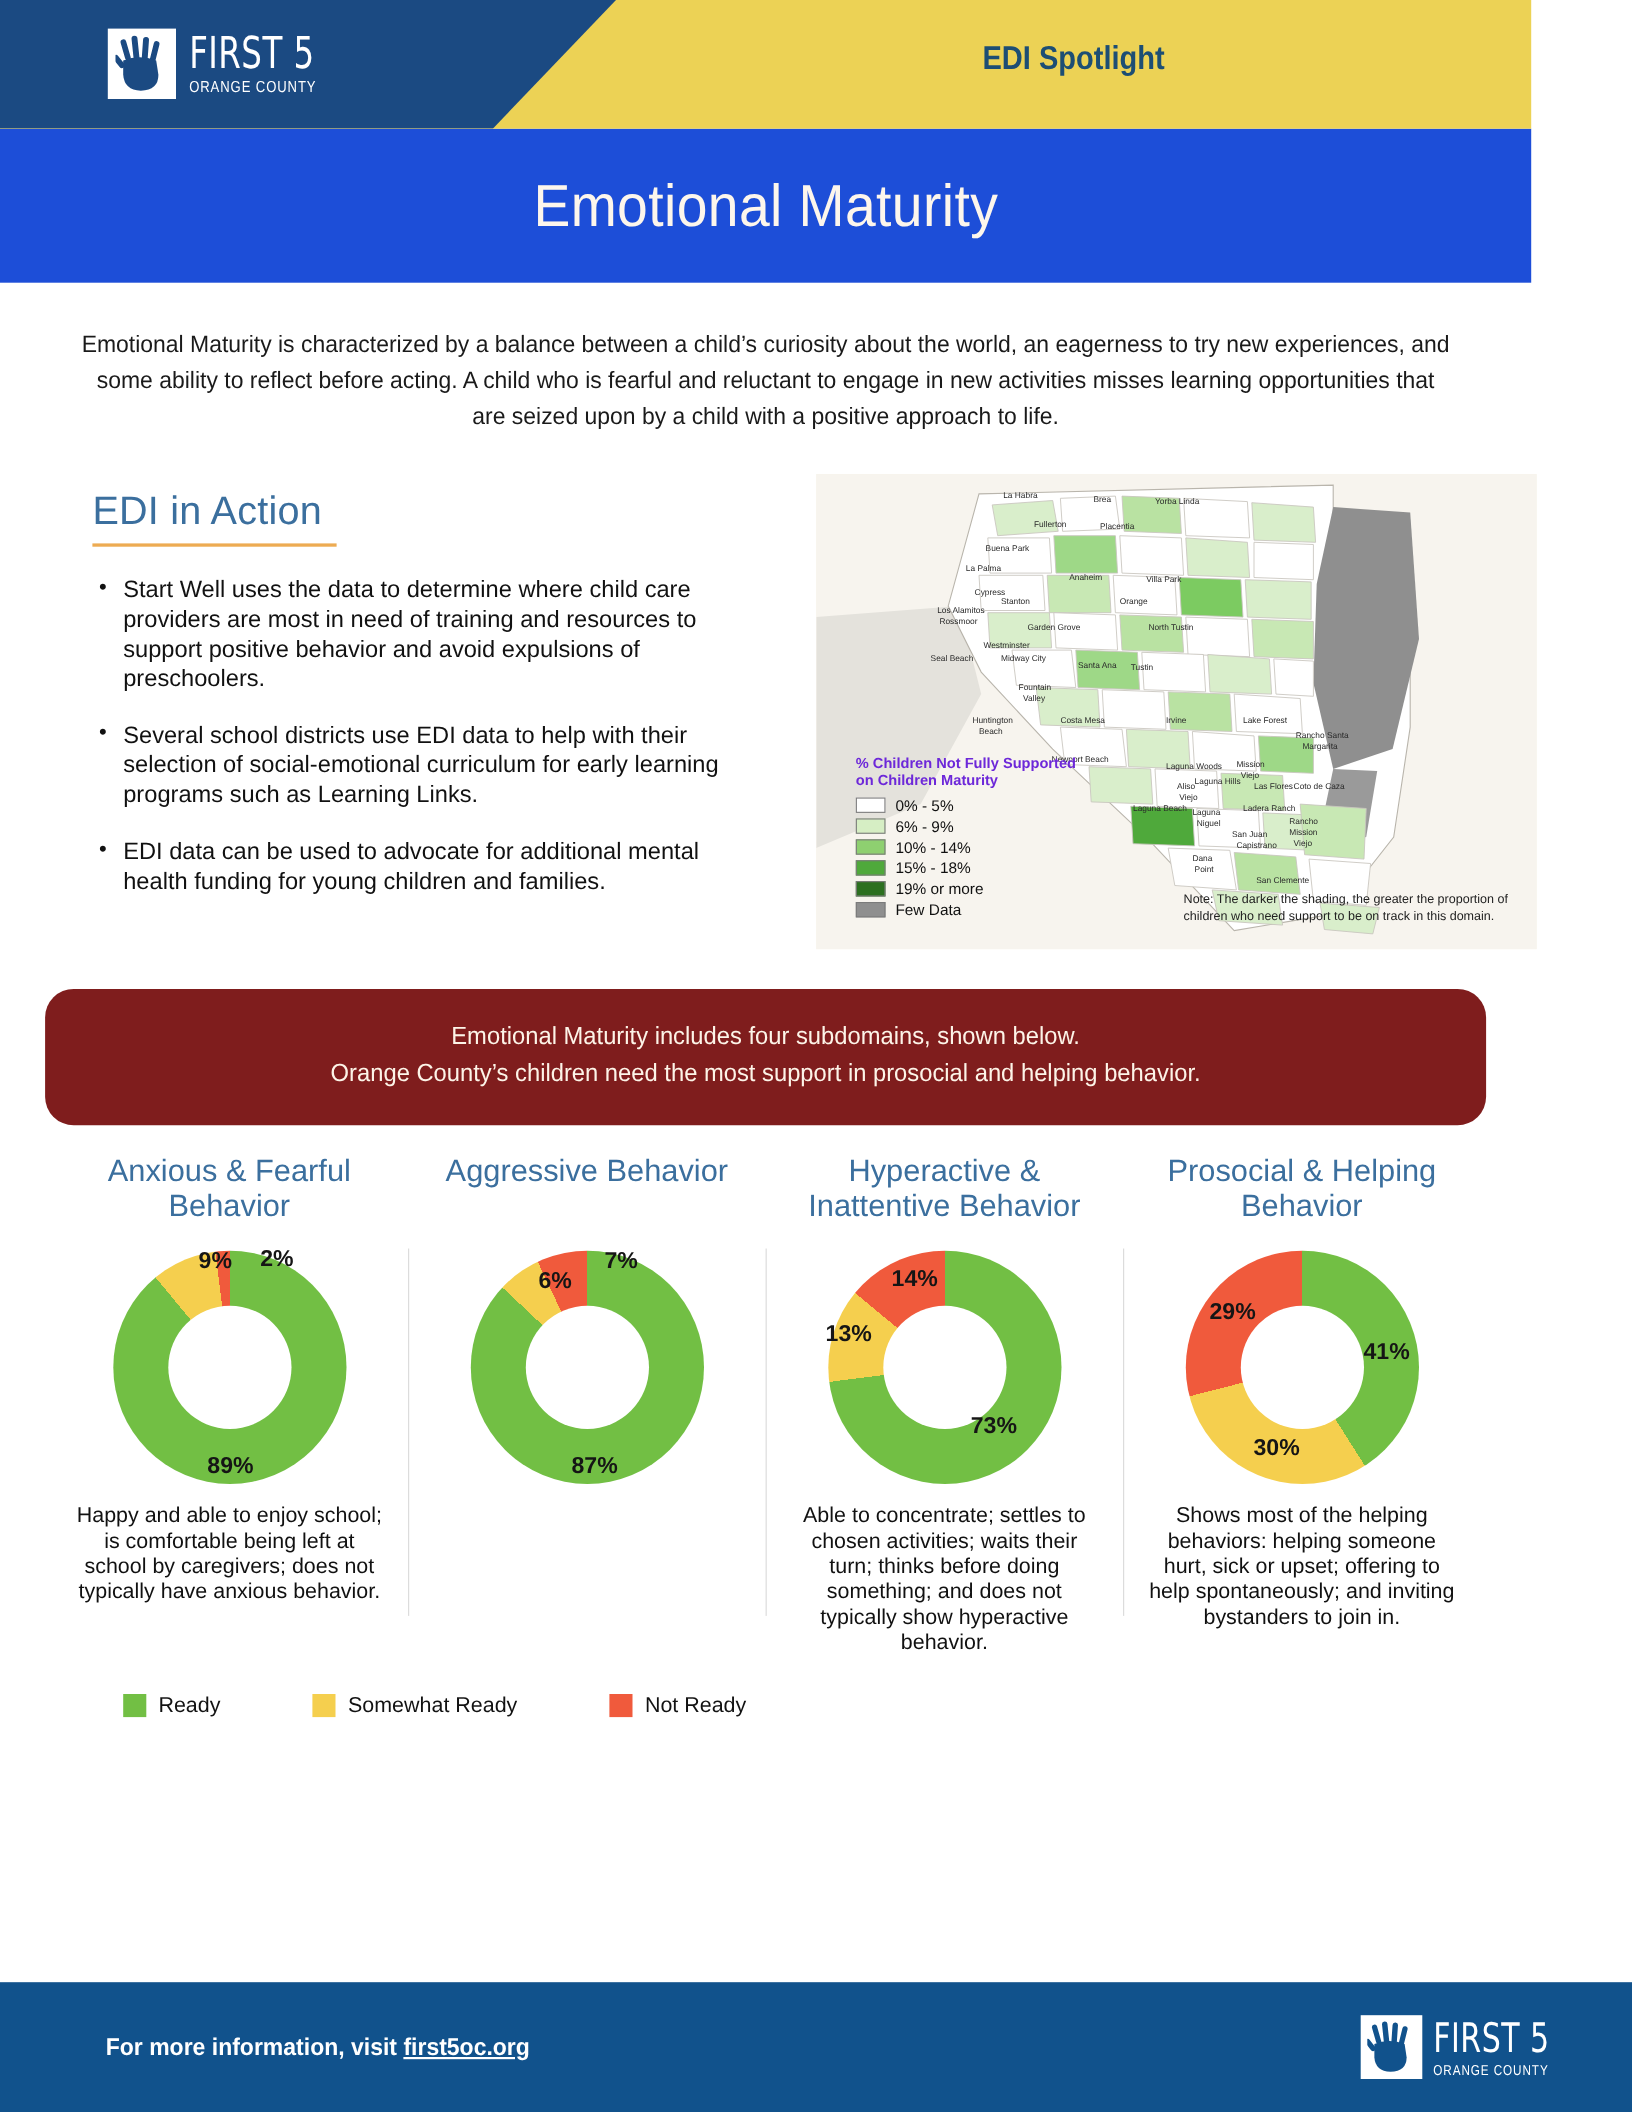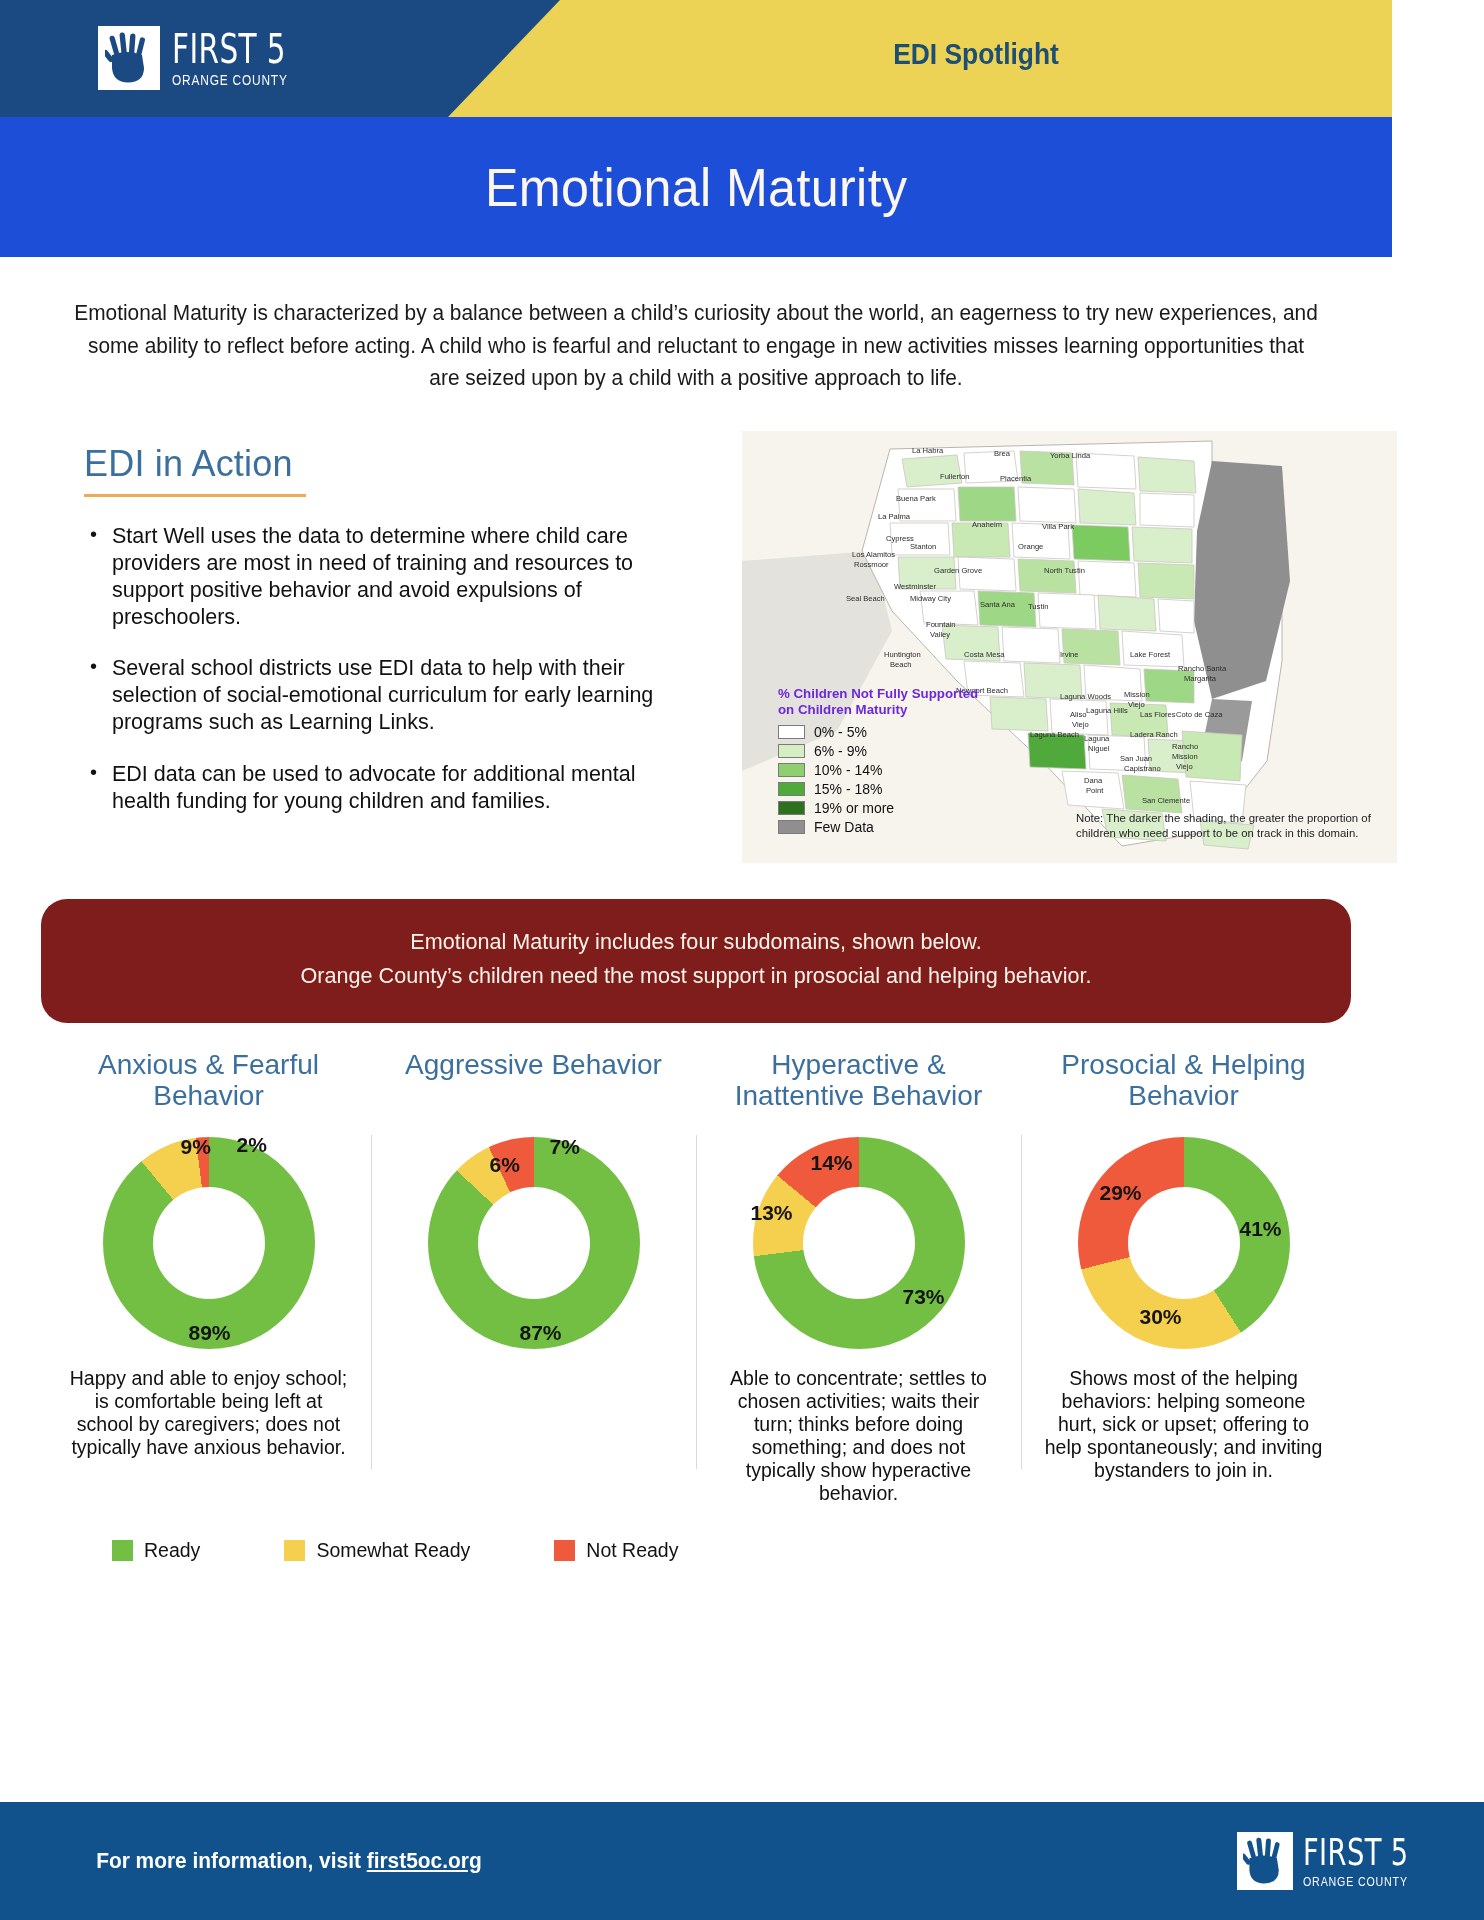--- a/index.html
+++ b/index.html
@@ -369,21 +369,21 @@
       </div>
     </div>
 
     <div class="chart-col">
       <div class="chart-title">Hyperactive &amp; Inattentive Behavior</div>
       <div class="donut-wrap">
         <div class="donut" id="donut2" style="background: conic-gradient(rgb(114, 191, 68) 0deg, rgb(114, 191, 68) 262.8deg, rgb(245, 207, 78) 262.8deg, rgb(245, 207, 78) 309.6deg, rgb(240, 90, 60) 309.6deg, rgb(240, 90, 60) 360deg); box-shadow: rgb(255, 255, 255) 0px 0px 0px 0px inset;"></div>
         <div class="donut-hole"></div>
         <span class="dlabel" style="left:58px;top:14px;">14%</span>
         <span class="dlabel" style="left:-2px;top:64px;">13%</span>
-        <span class="dlabel" style="left:150px;top:148px;">73%</span>
+        <span class="dlabel" style="left:130px;top:148px;">73%</span>
       </div>
       <div class="chart-caption">Able to concentrate; settles to chosen activities; waits their turn; thinks before doing something; and does not typically show hyperactive behavior.</div>
     </div>
 
     <div class="chart-col">
       <div class="chart-title">Prosocial &amp; Helping Behavior</div>
       <div class="donut-wrap">
         <div class="donut" id="donut3" style="background: conic-gradient(rgb(114, 191, 68) 0deg, rgb(114, 191, 68) 147.6deg, rgb(245, 207, 78) 147.6deg, rgb(245, 207, 78) 255.6deg, rgb(240, 90, 60) 255.6deg, rgb(240, 90, 60) 360deg); box-shadow: rgb(255, 255, 255) 0px 0px 0px 0px inset;"></div>
         <div class="donut-hole"></div>
         <span class="dlabel" style="left:22px;top:44px;">29%</span>

